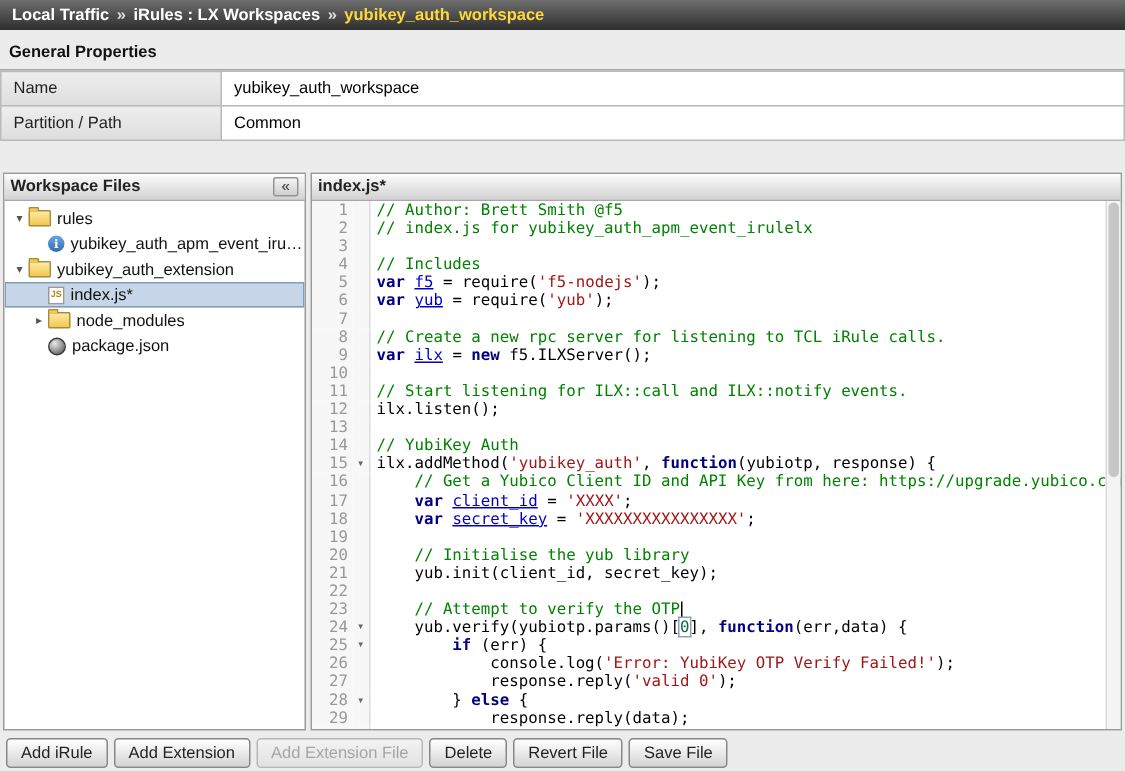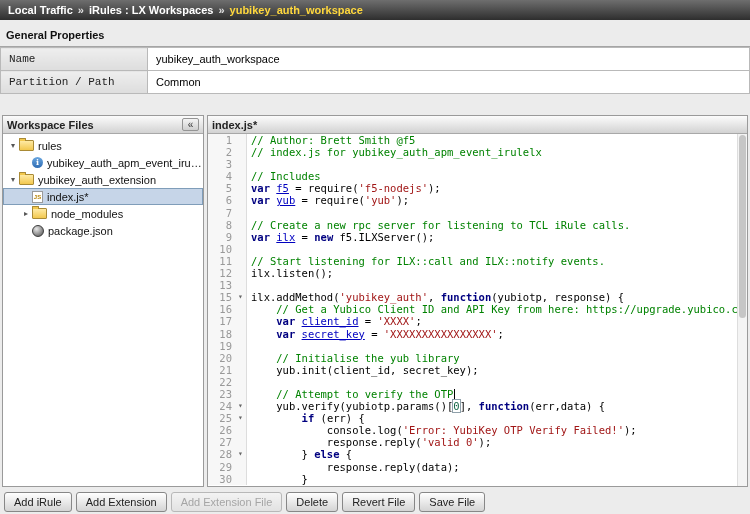--- a/index.html
+++ b/index.html
@@ -21,30 +21,30 @@
   .crumb-current{color:var(--accent-yellow,#ffd83d);}
   
   .section-header{
     font-size:11px;font-weight:bold;color:#111;
     padding:9px 0 5px 6px;border-bottom:1px solid #a5a5a5;
   }
   table.props{
     width:750px;border-collapse:collapse;font-size:11px;table-layout:fixed;
   }
   table.props td{border:1px solid #b9b9b9;padding:4px 8px;height:14px;}
-  td.prop-label{width:130px;background:linear-gradient(#eee,#ddd);color:#222;font-family:Liberation Mono, monospace;}
+  td.prop-label{width:130px;background:linear-gradient(#eee,#ddd);color:#222;}
   td.prop-value{background:#fff;color:#000;}
   
   .main{display:flex;margin:21px 2px 0 2px;gap:3px;height:372px;}
   .panel-header{
     height:13px;flex:none;
     background:linear-gradient(#fcfcfc,#d2d2d2);
     border-bottom:1px solid #a8a8a8;
     font-size:11px;font-weight:bold;color:#222;
-    padding:2px 4px;display:flex;justify-content:space-between;align-items:center;
+    padding:2px 4px;display:flex;justify-content:space-between;
   }
   .left-panel{
     width:200px;flex:none;display:flex;flex-direction:column;
     border:1px solid #9a9a9a;background:#fff;
   }
   .collapse-btn{
     font-size:10px;line-height:10px;color:#333;
     background:linear-gradient(#f4f4f4,#cfcfcf);
     border:1px solid #949494;border-radius:2px;
     width:17px;height:13px;padding:0;cursor:pointer;
@@ -221,20 +221,25 @@
             <span class="ln">12</span>
             <span class="foldg"></span>
             <span class="src"><span class="tok-p">ilx.listen();</span></span>
           </div>
           <div class="line">
             <span class="ln">13</span>
             <span class="foldg"></span>
             <span class="src"></span>
           </div>
           <div class="line">
+            <span class="ln">14</span>
+            <span class="foldg"></span>
+            <span class="src"><span class="tok-c">// YubiKey Auth</span></span>
+          </div>
+          <div class="line">
             <span class="ln">15</span>
             <span class="foldg">▾</span>
             <span class="src"><span class="tok-p">ilx.addMethod(</span><span class="tok-s">'yubikey_auth'</span><span class="tok-p">, </span><span class="tok-k">function</span><span class="tok-p">(yubiotp, response) {</span></span>
           </div>
           <div class="line">
             <span class="ln">16</span>
             <span class="foldg"></span>
             <span class="src"><span class="tok-c">    // Get a Yubico Client ID and API Key from here: https://upgrade.yubico.com/getapikey/</span></span>
           </div>
           <div class="line">

